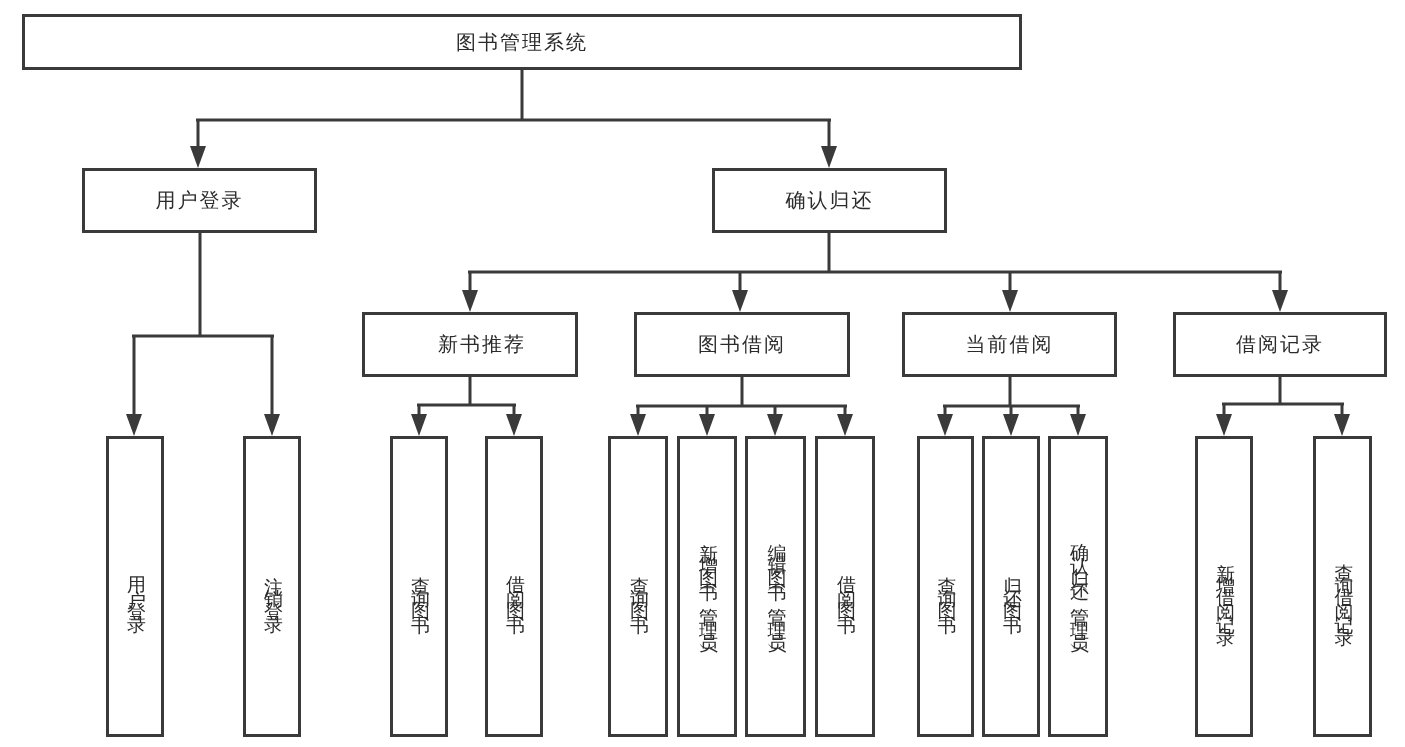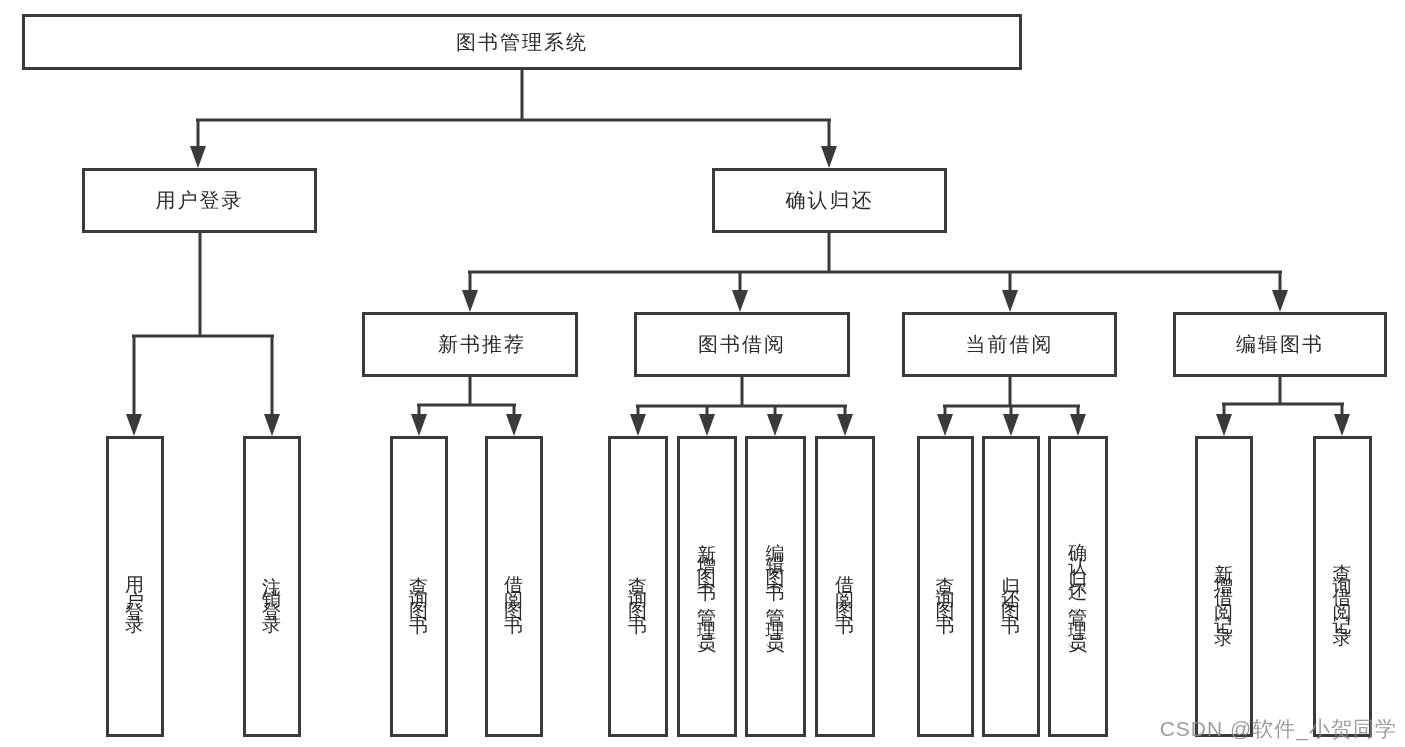--- a/index.html
+++ b/index.html
@@ -1,18 +1,18 @@
 <!DOCTYPE html>
 <html><head>
 <meta charset="utf-8">
 <style>
   html,body { margin:0; padding:0; background:#ffffff; }
   .stage {
     position:relative; width:1405px; height:747px; background:#ffffff;
-    font-family:Liberation Sans, sans-serif; overflow:hidden;
+    font-family:Liberation Mono, monospace; overflow:hidden;
   }
   .wires { position:absolute; left:0; top:0; pointer-events:none; }
   .hbox {
     position:absolute; box-sizing:border-box; border:3px solid #3a3a3a; background:#ffffff;
     display:flex; align-items:center; justify-content:center;
     font-size:20px; letter-spacing:2px; color:#2b2b2b; white-space:nowrap;
   }
   .vbox {
     position:absolute; box-sizing:border-box; border:3px solid #3a3a3a; background:#ffffff;
     display:flex; align-items:center; justify-content:center;
@@ -85,21 +85,21 @@
   <div class="hbox" style="left:362px; top:312px; width:216px; height:65px;padding-left:24px;">
     <span>新书推荐</span>
   </div>
   <div class="hbox" style="left:902px; top:312px; width:215px; height:65px;">
     <span>当前借阅</span>
   </div>
   <div class="hbox" style="left:634px; top:312px; width:216px; height:65px;">
     <span>图书借阅</span>
   </div>
   <div class="hbox" style="left:1173px; top:312px; width:214px; height:65px;">
-    <span>编辑图书</span>
+    <span>借阅记录</span>
   </div>
 
   <div class="vbox" style="left:106px; top:436px; width:58px; height:301px;">
     <span>用户登录</span>
   </div>
   <div class="vbox" style="left:243px; top:436px; width:58px; height:301px;">
     <span>注销登录</span>
   </div>
 
   <div class="vbox" style="left:390px; top:436px; width:58px; height:301px;">
@@ -132,15 +132,14 @@
     <span>确认归还（管理员）</span>
   </div>
 
   <div class="vbox" style="left:1195px; top:436px; width:58px; height:301px;">
     <span>新增借阅记录</span>
   </div>
   <div class="vbox" style="left:1313px; top:436px; width:59px; height:301px;">
     <span>查询借阅记录</span>
   </div>
 
-  <div class="watermark">CSDN @软件_小贺同学</div>
 
 </div>
 
 </body></html>

